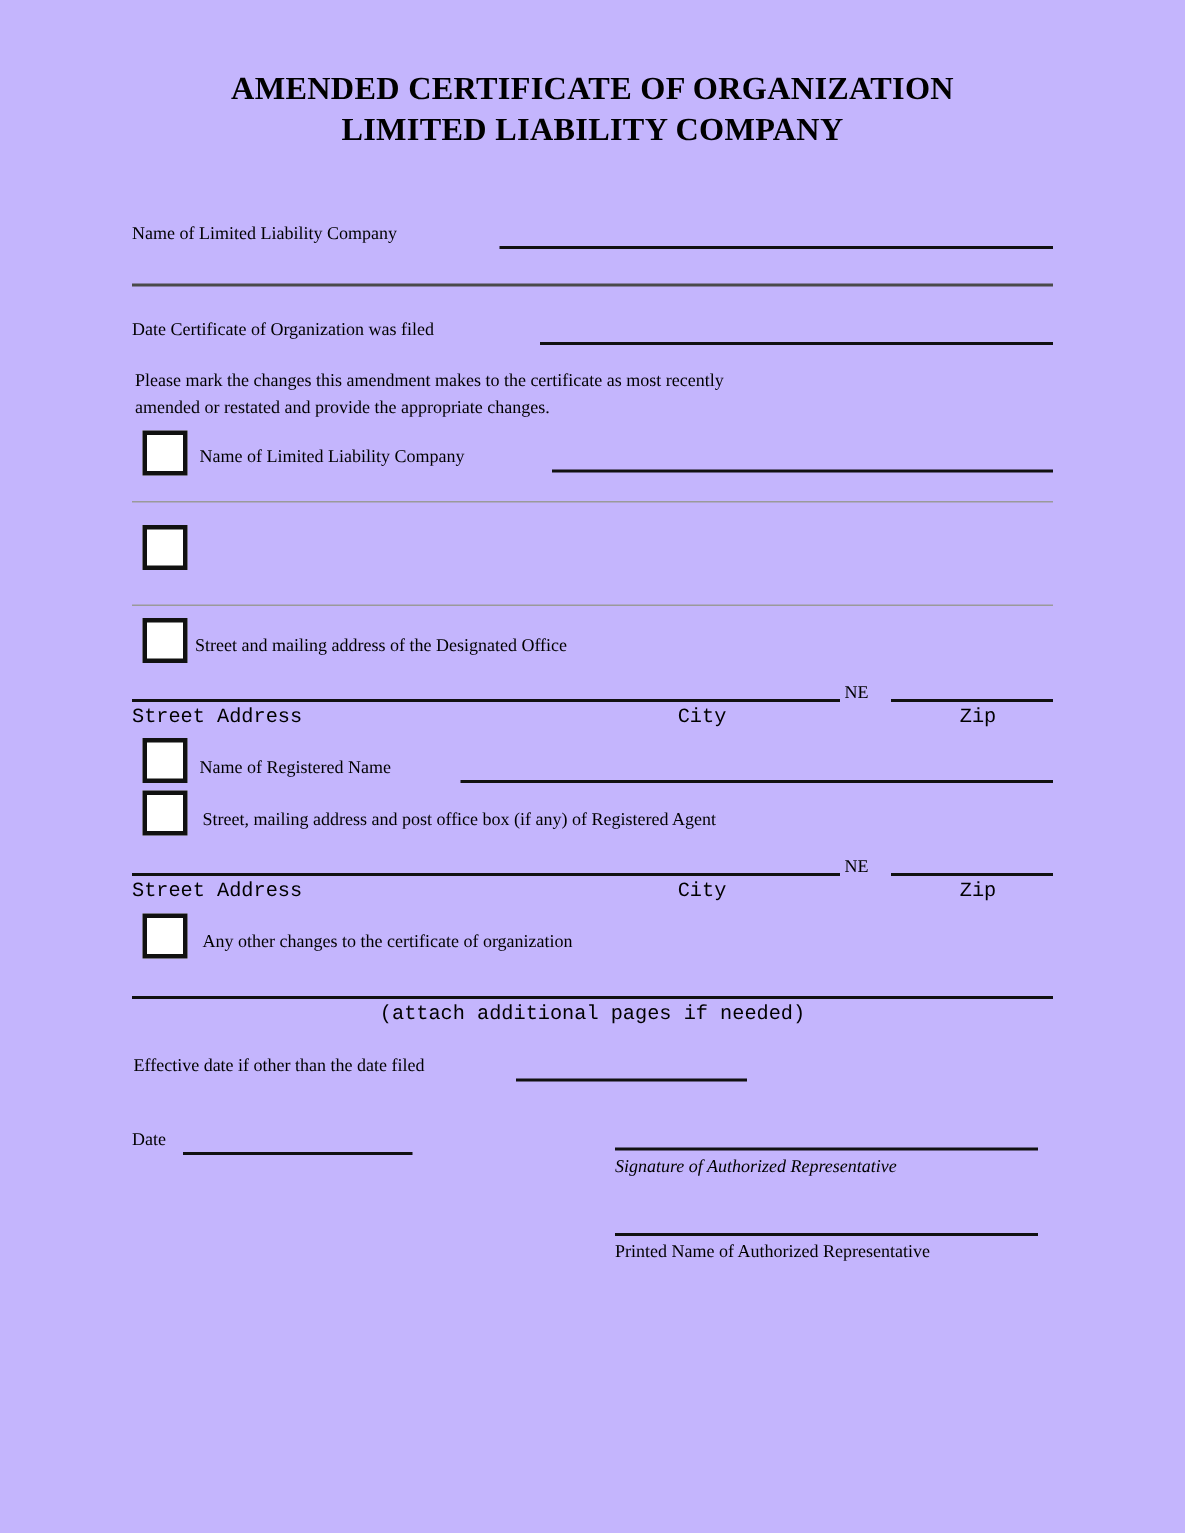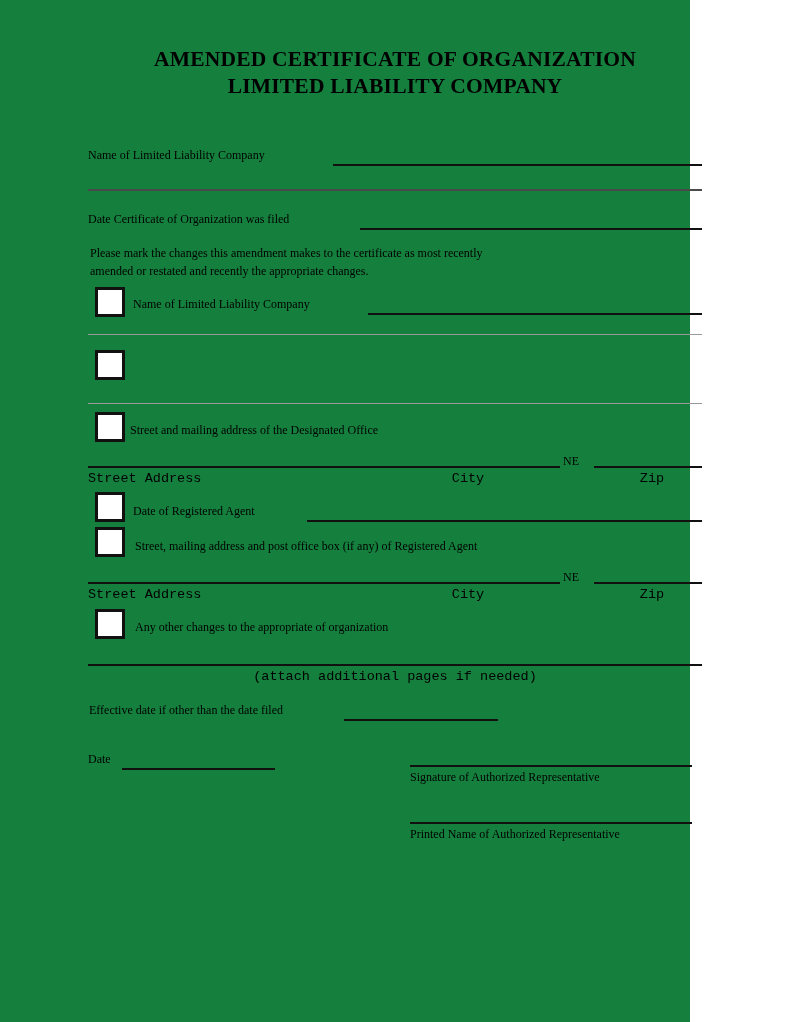--- a/index.html
+++ b/index.html
@@ -13,23 +13,23 @@
     height: 1022px;
     position: relative;
     font-family: "Liberation Serif", "DejaVu Serif", serif;
     color: #000000;
     overflow: hidden;
   }
 
   .page {
     position: absolute;
     left: 0; top: 0;
-    width: 690px;
+    width: 790px;
     height: 1022px;
-    background: #15803d;
+    background: #c4b5fd;
   }
 
   
   .title-block {
     position: absolute;
     left: 0;
     top: 46px;
     width: 790px;
     text-align: center;
   }
@@ -96,21 +96,21 @@
 
   <div class="abs txt" style="left:88px; top:146px;">Name of Limited Liability Company</div>
   <div class="rule" style="left:333px; top:164px; width:369px;"></div>
 
   <div class="rule-grey" style="left:88px; top:189px; width:614px;"></div>
 
   <div class="abs txt" style="left:88px; top:210px;">Date Certificate of Organization was filed</div>
   <div class="rule" style="left:360px; top:228px; width:342px;"></div>
 
   <div class="abs txt bold" style="left:90px; top:244px;">Please mark the changes this amendment makes to the certificate as most recently</div>
-  <div class="abs txt bold" style="left:90px; top:262px;">amended or restated and recently the appropriate changes.</div>
+  <div class="abs txt bold" style="left:90px; top:262px;">amended or restated and provide the appropriate changes.</div>
 
   <div class="checkbox" style="left:95px; top:287px;"></div>
   <div class="abs txt" style="left:133px; top:295px;">Name of Limited Liability Company</div>
   <div class="rule" style="left:368px; top:313px; width:334px;"></div>
 
   <div class="rule-thin" style="left:88px; top:334px; width:614px;"></div>
 
   <div class="checkbox" style="left:95px; top:350px;"></div>
 
   <div class="rule-thin" style="left:88px; top:403px; width:614px;"></div>
@@ -119,44 +119,44 @@
   <div class="abs txt" style="left:130px; top:421px;">Street and mailing address of the Designated Office</div>
 
   <div class="rule" style="left:88px; top:466px; width:472px;"></div>
   <div class="abs txt" style="left:563px; top:452px;">NE</div>
   <div class="rule" style="left:594px; top:466px; width:108px;"></div>
   <div class="abs small" style="left:88px; top:471px;">Street Address</div>
   <div class="abs small center" style="left:418px; top:471px; width:100px;">City</div>
   <div class="abs small center" style="left:602px; top:471px; width:100px;">Zip</div>
 
   <div class="checkbox" style="left:95px; top:492px;"></div>
-  <div class="abs txt" style="left:133px; top:502px;">Date of Registered Agent</div>
+  <div class="abs txt" style="left:133px; top:502px;">Name of Registered Name</div>
   <div class="rule" style="left:307px; top:520px; width:395px;"></div>
 
   <div class="checkbox" style="left:95px; top:527px;"></div>
   <div class="abs txt" style="left:135px; top:537px;">Street, mailing address and post office box (if any) of Registered Agent</div>
 
   <div class="rule" style="left:88px; top:582px; width:472px;"></div>
   <div class="abs txt" style="left:563px; top:568px;">NE</div>
   <div class="rule" style="left:594px; top:582px; width:108px;"></div>
   <div class="abs small" style="left:88px; top:587px;">Street Address</div>
   <div class="abs small center" style="left:418px; top:587px; width:100px;">City</div>
   <div class="abs small center" style="left:602px; top:587px; width:100px;">Zip</div>
 
   <div class="checkbox" style="left:95px; top:609px;"></div>
-  <div class="abs txt" style="left:135px; top:618px;">Any other changes to the appropriate of organization</div>
+  <div class="abs txt" style="left:135px; top:618px;">Any other changes to the certificate of organization</div>
 
   <div class="rule" style="left:88px; top:664px; width:614px;"></div>
   <div class="abs small center" style="left:88px; top:669px; width:614px;">(attach additional pages if needed)</div>
 
   <div class="abs txt" style="left:89px; top:701px;">Effective date if other than the date filed</div>
   <div class="rule" style="left:344px; top:719px; width:154px;"></div>
 
   <div class="abs txt" style="left:88px; top:750px;">Date</div>
   <div class="rule" style="left:122px; top:768px; width:153px;"></div>
 
   <div class="rule" style="left:410px; top:765px; width:282px;"></div>
-  <div class="abs txt" style="left:410px; top:768px;">Signature of Authorized Representative</div>
+  <div class="abs txt" style="left:410px; top:768px;font-style:italic;">Signature of Authorized Representative</div>
 
   <div class="rule" style="left:410px; top:822px; width:282px;"></div>
   <div class="abs txt" style="left:410px; top:825px;">Printed Name of Authorized Representative</div>
 
 </div>
 
 </body></html>

